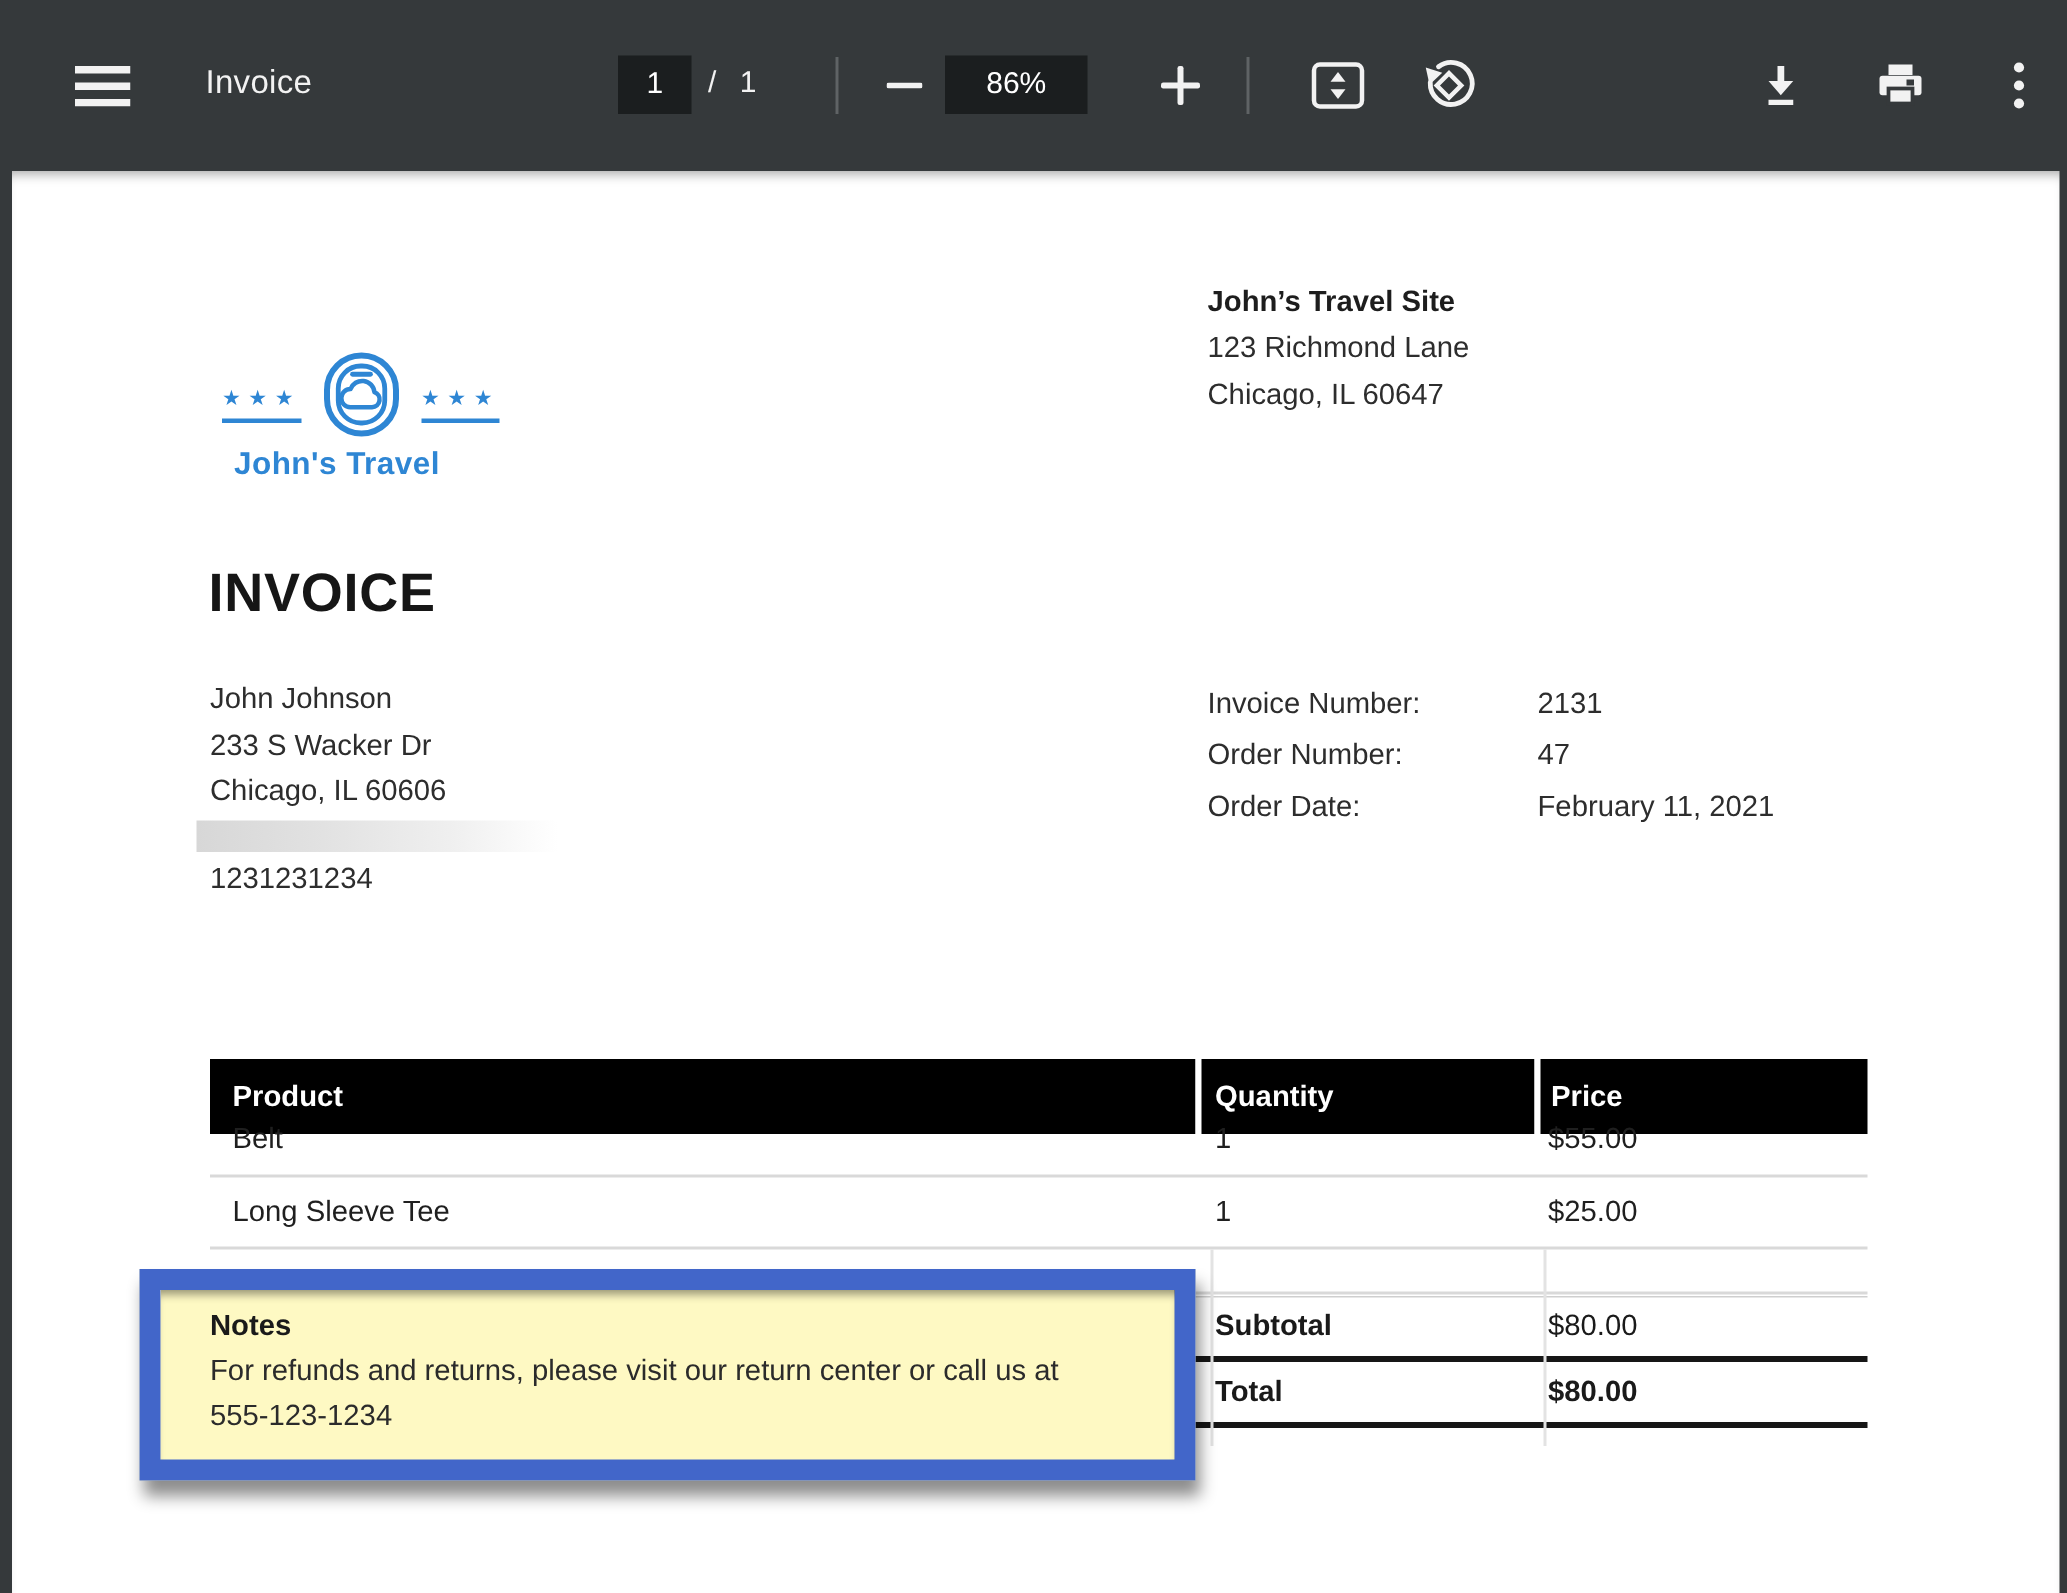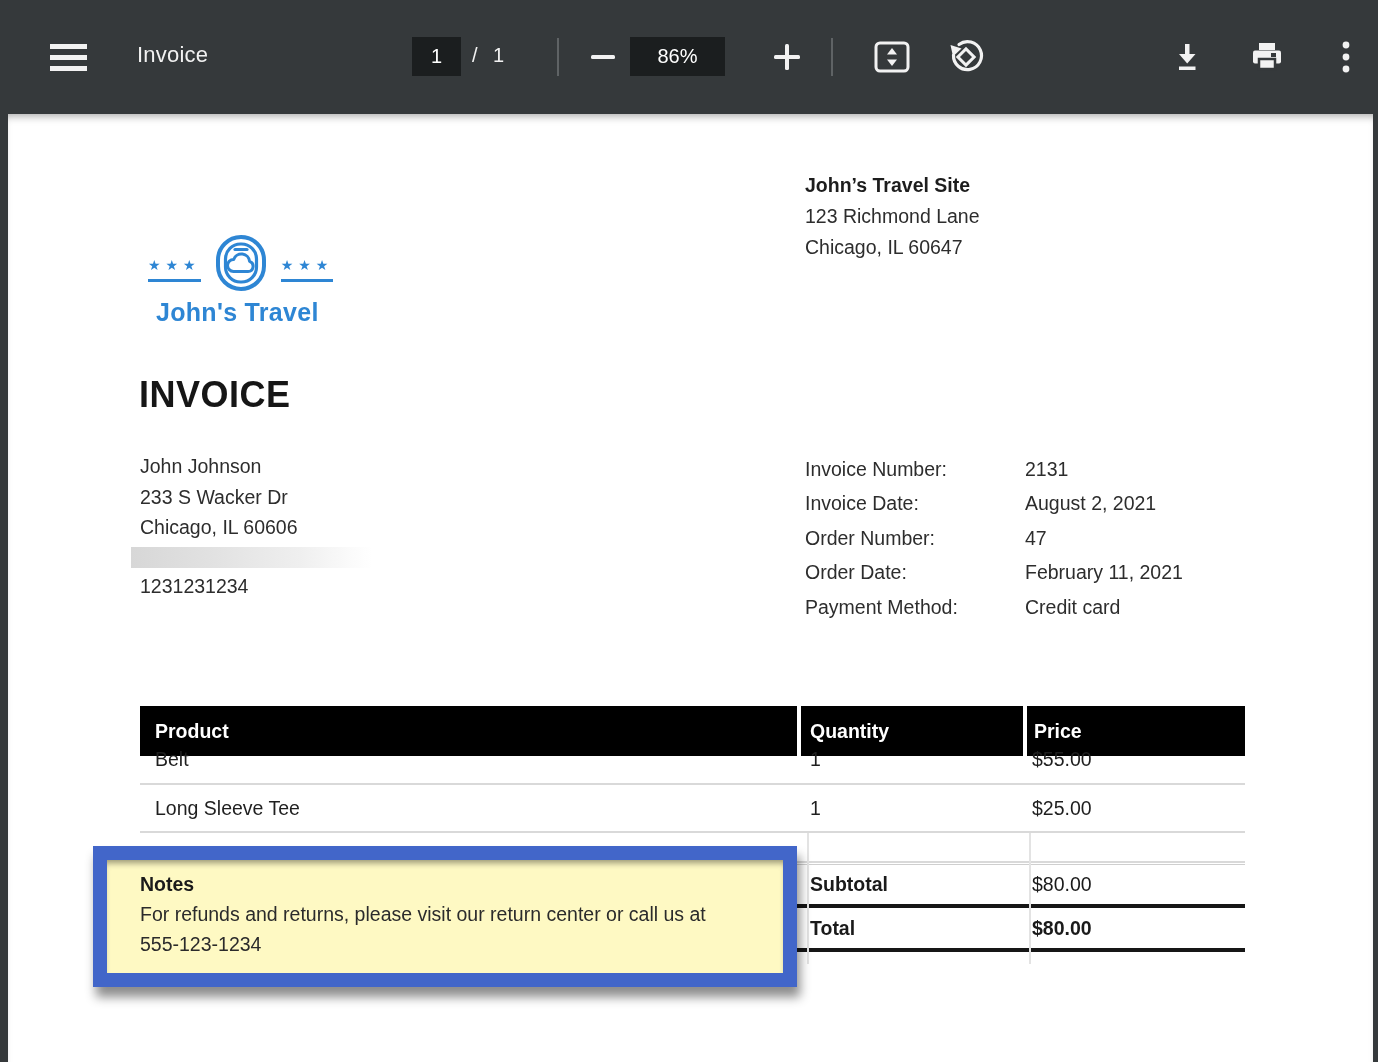--- a/index.html
+++ b/index.html
@@ -24,24 +24,24 @@
   .edge-right { right:0; width:5px; }
   .page { position:absolute; left:8px; top:114px; width:1365px; height:948px; background:#fff;
           box-shadow: inset 0 7px 8px -5px rgba(0,0,0,.35); }
 
   .abs { position:absolute; }
 
   
   .logo-row { left:140px; top:120px; display:flex; align-items:center; gap:14px; }
   .stars { color:#2e86d4; font-size:14px; letter-spacing:5px; padding-bottom:7px;
            border-bottom:3px solid #2e86d4; line-height:14px; margin-top:14px; }
-  .logo-text { left:148px; top:184px; color:#2e86d4; font-size:25px; font-weight:bold; letter-spacing:.3px; }
-
-  
-  .company { left:797px; top:56px; font-size:19.5px; color:#2d2d2d; line-height:31px; }
+  .logo-text { left:148px; top:184px; color:#2e86d4; font-size:21px; font-weight:bold; letter-spacing:.3px; }
+
+  
+  .company { left:797px; top:72px; font-size:19.5px; color:#2d2d2d; line-height:31px; }
   .company .co-name { font-weight:bold; color:#1d1d1d; }
 
   
   .invoice-title { left:131px; top:260px; font-size:36px; font-weight:bold; color:#161616; letter-spacing:.5px; }
 
   
   .customer { left:132px; top:337px; font-size:19.5px; color:#2d2d2d; line-height:30.5px; }
   .redacted { left:123px; top:433px; width:241px; height:21px;
               background:linear-gradient(90deg,#d7d7d7 0%,#e2e2e2 35%,#efefef 70%,#fbfbfb 92%,#ffffff 100%); }
   .phone { left:132px; top:461px; font-size:19.5px; color:#2d2d2d; }
@@ -218,34 +218,26 @@
   </div>
   <div class="abs redacted"></div>
   <div class="abs phone">1231231234</div>
 
   <div class="abs details">
     <div class="drow">
       <span class="dlabel">Invoice Number:</span>
       <span>2131</span>
     </div>
     <div class="drow">
-      <span class="dlabel">Invoice Date:</span>
-      <span>August 2, 2021</span>
-    </div>
-    <div class="drow">
       <span class="dlabel">Order Number:</span>
       <span>47</span>
     </div>
     <div class="drow">
       <span class="dlabel">Order Date:</span>
       <span>February 11, 2021</span>
-    </div>
-    <div class="drow">
-      <span class="dlabel">Payment Method:</span>
-      <span>Credit card</span>
     </div>
   </div>
 
   <div class="abs thead">
     <div class="hcell hc-product">Product</div>
     <div class="hgap"></div>
     <div class="hcell hc-qty">Quantity</div>
     <div class="hgap"></div>
     <div class="hcell hc-price">Price</div>
   </div>

